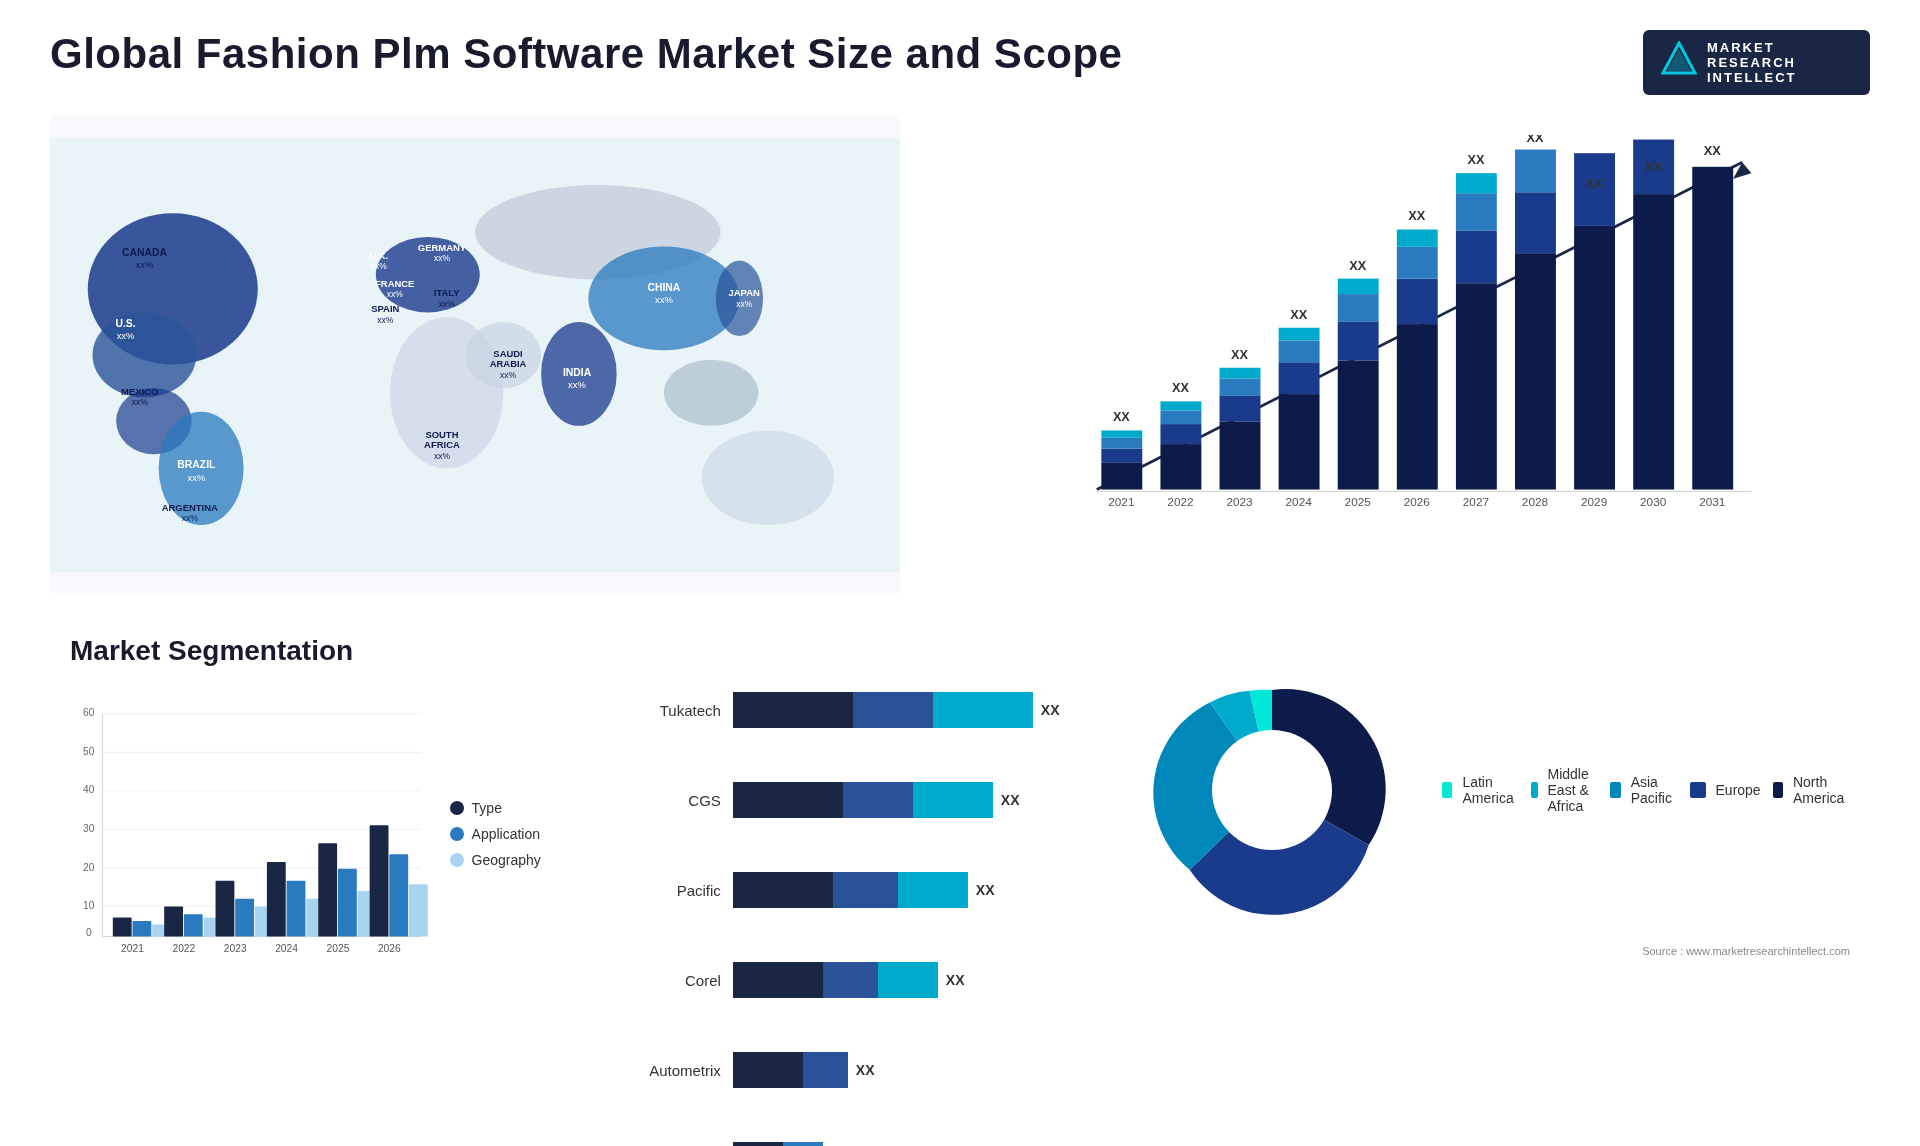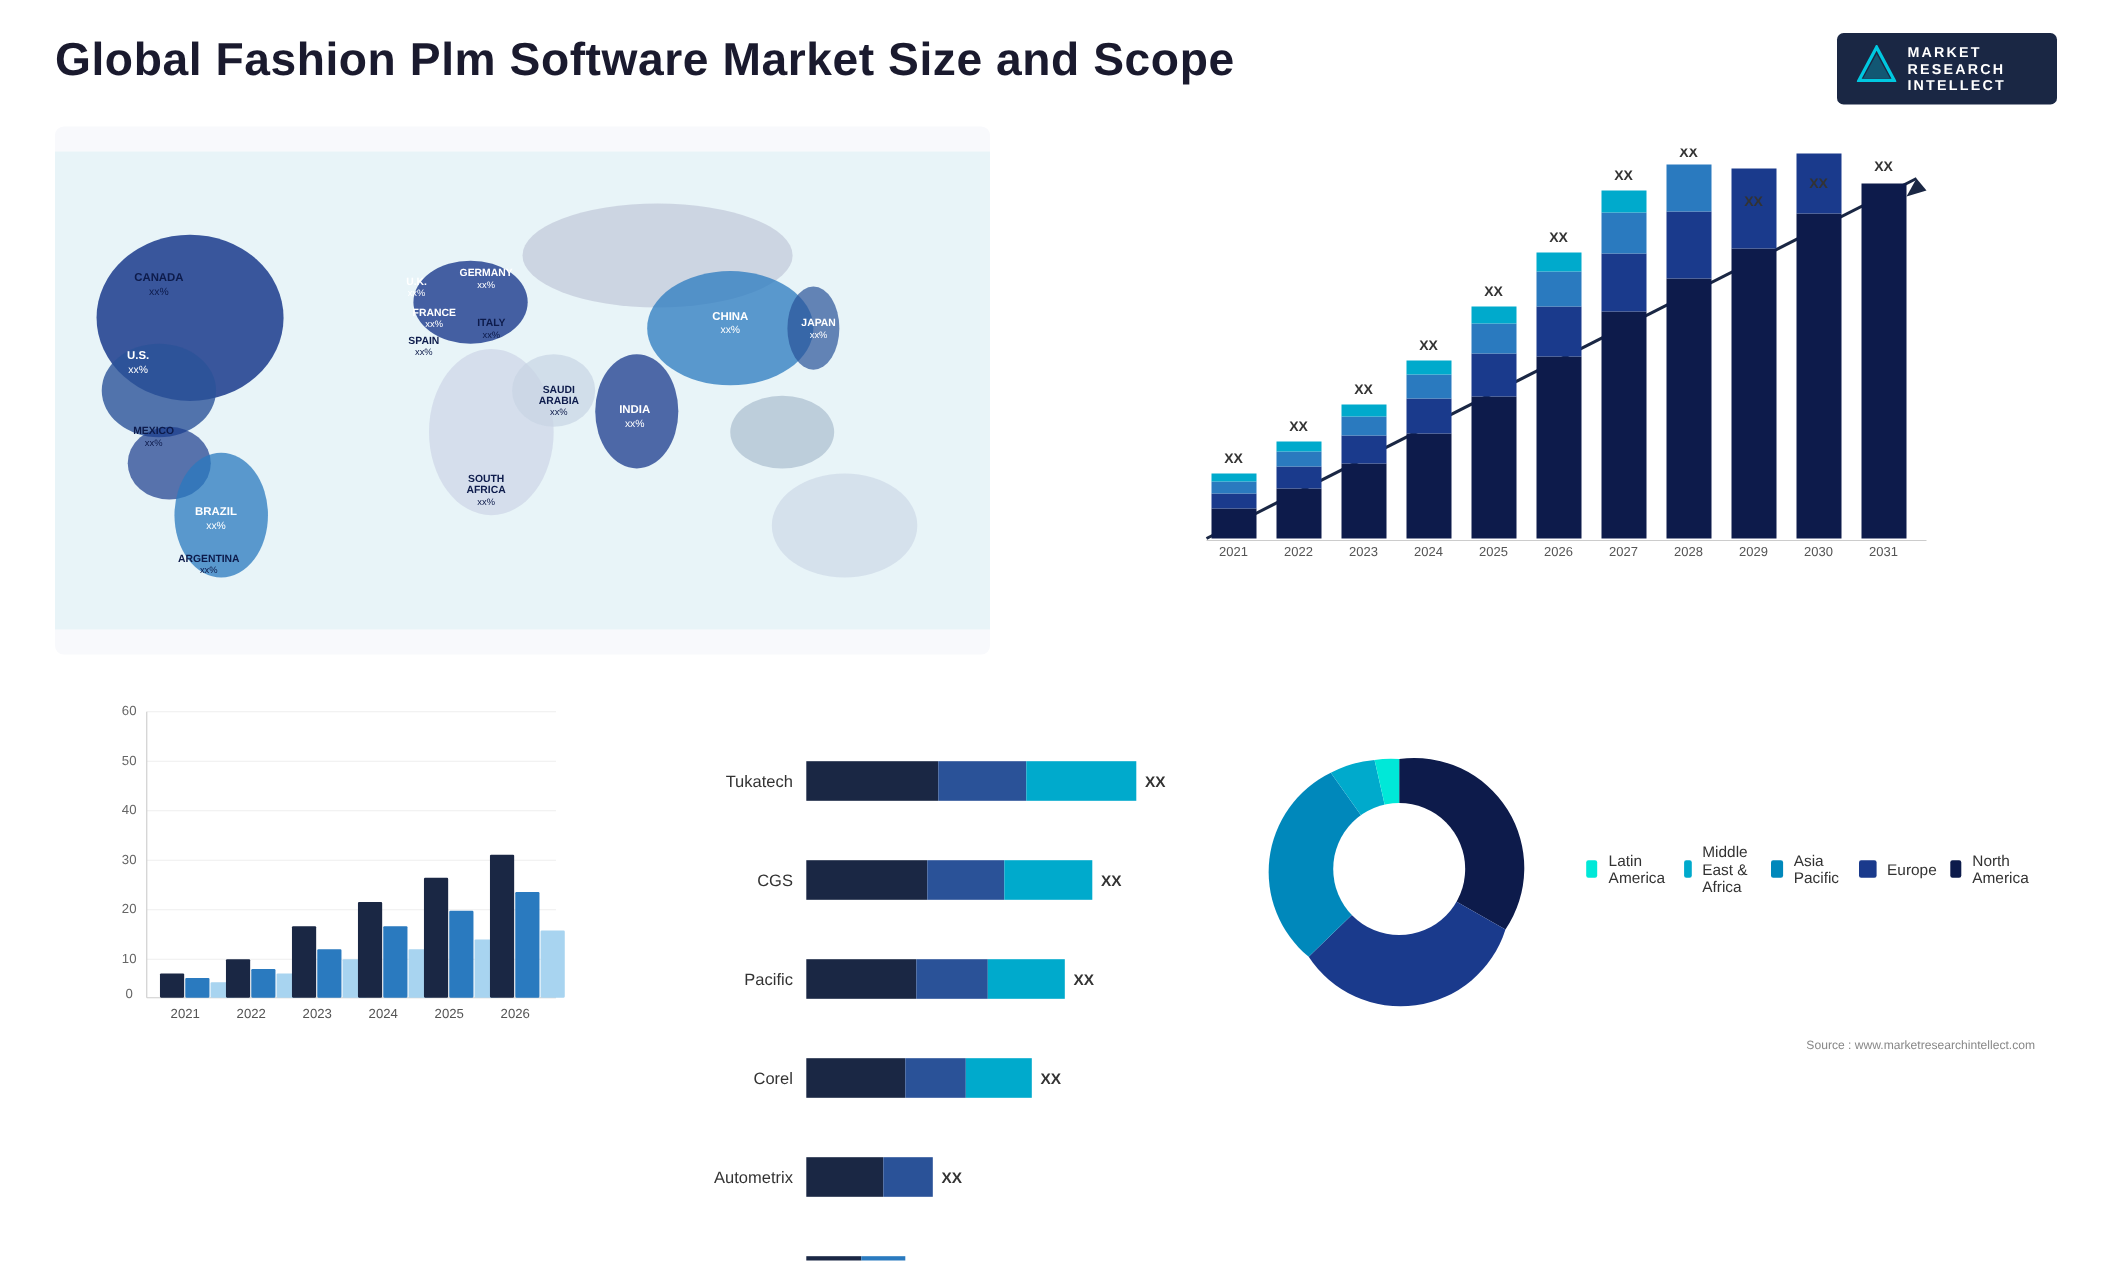--- a/index.html
+++ b/index.html
@@ -32,21 +32,21 @@
       letter-spacing: 0.5px;
     }
     .logo-box {
       display: flex;
       align-items: center;
       gap: 10px;
       background: #1a2744;
       color: white;
       padding: 10px 18px;
       border-radius: 6px;
-      width: 200px;
+      width: 227px;
     }
     .logo-icon {
       font-size: 28px;
       color: #00c8e0;
     }
 
     
     .top-row {
       display: flex;
       gap: 30px;
@@ -369,20 +369,21 @@
         <text x="597" y="408" font-size="13" fill="#555" text-anchor="middle">2029</text>
         <text x="662" y="408" font-size="13" fill="#555" text-anchor="middle">2030</text>
         <text x="727" y="408" font-size="13" fill="#555" text-anchor="middle">2031</text>
       </svg>
     </div>
   </div>
 
   <div class="bottom-row">
 
     <div class="segmentation-section">
+      <h2 class="section-title">Market Segmentation</h2>
       <div style="display:flex; gap:20px;">
         <div style="flex:2; position:relative;">
           <svg width="100%" height="300" viewBox="0 0 420 300">
 
             <text x="22" y="15" font-size="12" fill="#666" text-anchor="middle">60</text>
             <text x="22" y="60" font-size="12" fill="#666" text-anchor="middle">50</text>
             <text x="22" y="105" font-size="12" fill="#666" text-anchor="middle">40</text>
             <text x="22" y="150" font-size="12" fill="#666" text-anchor="middle">30</text>
             <text x="22" y="195" font-size="12" fill="#666" text-anchor="middle">20</text>
             <text x="22" y="240" font-size="12" fill="#666" text-anchor="middle">10</text>
@@ -422,20 +423,34 @@
             <rect x="373" y="176" width="22" height="96" fill="#2a7abf" rx="1"></rect>
             <rect x="396" y="211" width="22" height="61" fill="#a8d4f0" rx="1"></rect>
 
             <text x="73" y="290" font-size="12" fill="#555" text-anchor="middle">2021</text>
             <text x="133" y="290" font-size="12" fill="#555" text-anchor="middle">2022</text>
             <text x="193" y="290" font-size="12" fill="#555" text-anchor="middle">2023</text>
             <text x="253" y="290" font-size="12" fill="#555" text-anchor="middle">2024</text>
             <text x="313" y="290" font-size="12" fill="#555" text-anchor="middle">2025</text>
             <text x="373" y="290" font-size="12" fill="#555" text-anchor="middle">2026</text>
           </svg>
+        </div>
+        <div class="seg-legend-wrapper">
+          <div class="seg-legend-item">
+            <div class="legend-dot" style="background:#1a2744;"></div>
+            <span>Type</span>
+          </div>
+          <div class="seg-legend-item">
+            <div class="legend-dot" style="background:#2a7abf;"></div>
+            <span>Application</span>
+          </div>
+          <div class="seg-legend-item">
+            <div class="legend-dot" style="background:#a8d4f0;"></div>
+            <span>Geography</span>
+          </div>
         </div>
       </div>
     </div>
 
     <div class="players-section">
       <div class="players-list">
 
         <div class="player-row">
           <div class="player-name">Tukatech</div>
           <div class="player-bar-container">

